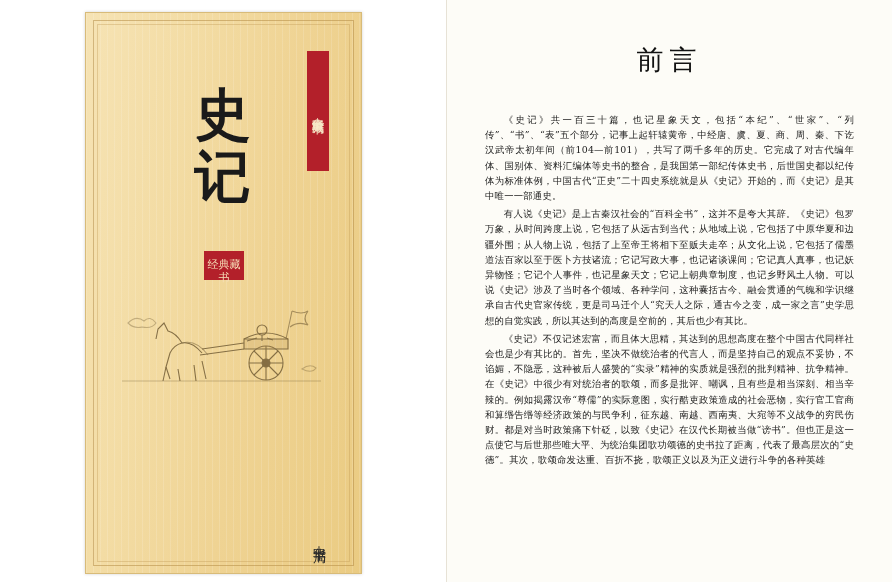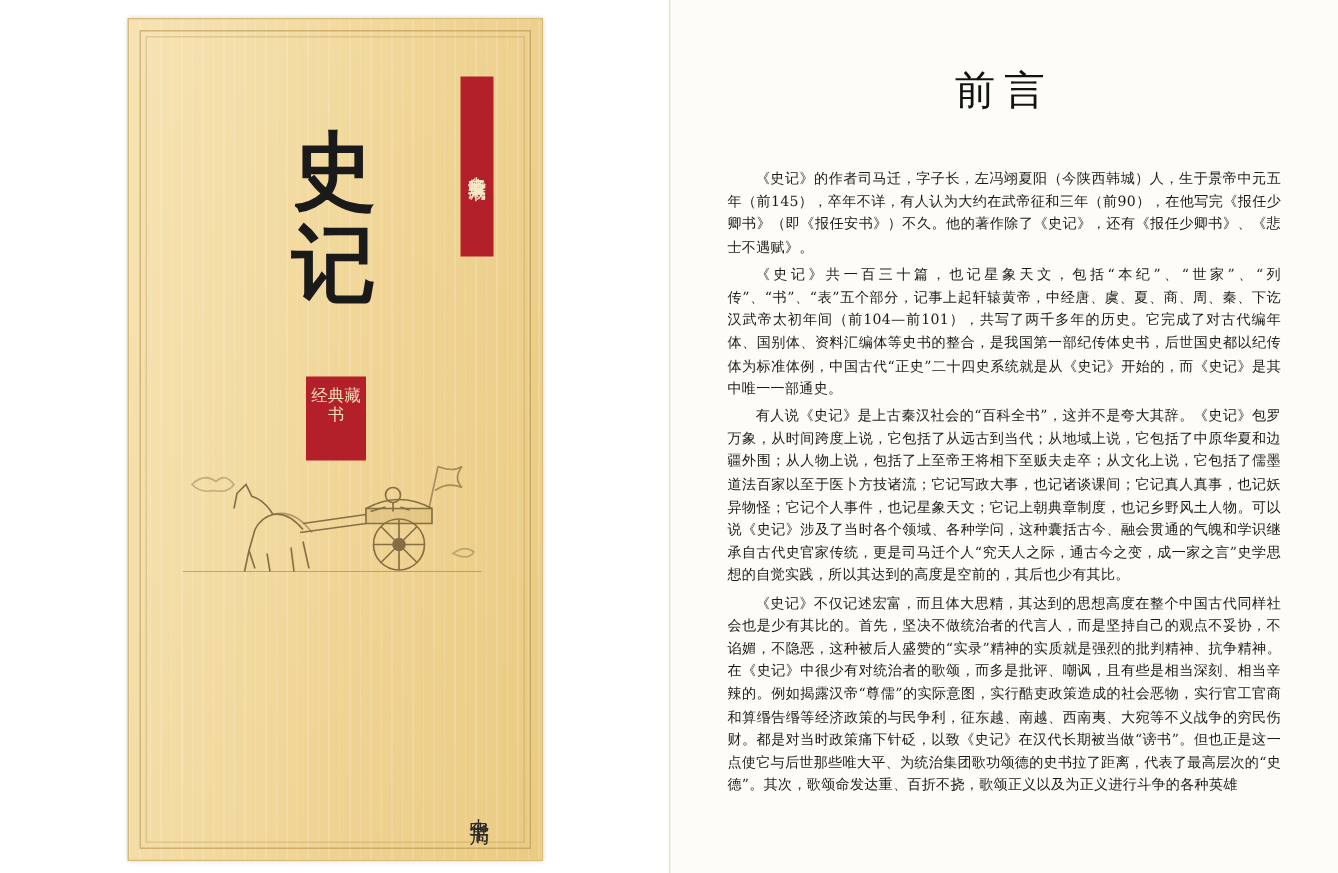--- a/index.html
+++ b/index.html
@@ -102,21 +102,21 @@
     color: #3a3123;
     font-size: 11px;
     letter-spacing: 3px;
   }
   
   .seal {
     position: absolute;
     left: 118px;
     top: 238px;
     width: 40px;
-    height: 56px;
+    height: 29px;
     background: #b3202a;
     color: #f6dfb8;
     font-size: 11px;
     line-height: 13px;
     text-align: center;
     padding-top: 7px;
     box-sizing: border-box;
     letter-spacing: 0px;
   }
   
@@ -225,19 +225,18 @@
         </svg>
       </div>
 
       <div class="publisher">中华书局</div>
     </div>
   </div>
 
   <div class="text-pane">
     <div class="preface-title">前言</div>
 
-    <p class="para">《史记》的作者司马迁，字子长，左冯翊夏阳（今陕西韩城）人，生于景帝中元五年（前145），卒年不详，有人认为大约在武帝征和三年（前90），在他写完《报任少卿书》（即《报任安书》）不久。他的著作除了《史记》，还有《报任少卿书》、《悲士不遇赋》。</p>
     <p class="para">《史记》共一百三十篇，也记星象天文，包括“本纪”、“世家”、“列传”、“书”、“表”五个部分，记事上起轩辕黄帝，中经唐、虞、夏、商、周、秦、下讫汉武帝太初年间（前104—前101），共写了两千多年的历史。它完成了对古代编年体、国别体、资料汇编体等史书的整合，是我国第一部纪传体史书，后世国史都以纪传体为标准体例，中国古代“正史”二十四史系统就是从《史记》开始的，而《史记》是其中唯一一部通史。</p>
     <p class="para">有人说《史记》是上古秦汉社会的“百科全书”，这并不是夸大其辞。《史记》包罗万象，从时间跨度上说，它包括了从远古到当代；从地域上说，它包括了中原华夏和边疆外围；从人物上说，包括了上至帝王将相下至贩夫走卒；从文化上说，它包括了儒墨道法百家以至于医卜方技诸流；它记写政大事，也记诸谈课间；它记真人真事，也记妖异物怪；它记个人事件，也记星象天文；它记上朝典章制度，也记乡野风土人物。可以说《史记》涉及了当时各个领域、各种学问，这种囊括古今、融会贯通的气魄和学识继承自古代史官家传统，更是司马迁个人“究天人之际，通古今之变，成一家之言”史学思想的自觉实践，所以其达到的高度是空前的，其后也少有其比。</p>
     <p class="para">《史记》不仅记述宏富，而且体大思精，其达到的思想高度在整个中国古代同样社会也是少有其比的。首先，坚决不做统治者的代言人，而是坚持自己的观点不妥协，不谄媚，不隐恶，这种被后人盛赞的“实录”精神的实质就是强烈的批判精神、抗争精神。在《史记》中很少有对统治者的歌颂，而多是批评、嘲讽，且有些是相当深刻、相当辛辣的。例如揭露汉帝“尊儒”的实际意图，实行酷吏政策造成的社会恶物，实行官工官商和算缗告缗等经济政策的与民争利，征东越、南越、西南夷、大宛等不义战争的穷民伤财。都是对当时政策痛下针砭，以致《史记》在汉代长期被当做“谤书”。但也正是这一点使它与后世那些唯大平、为统治集团歌功颂德的史书拉了距离，代表了最高层次的“史德”。其次，歌颂命发达重、百折不挠，歌颂正义以及为正义进行斗争的各种英雄</p>
   </div>
 
 </div>
 
 </body></html>

